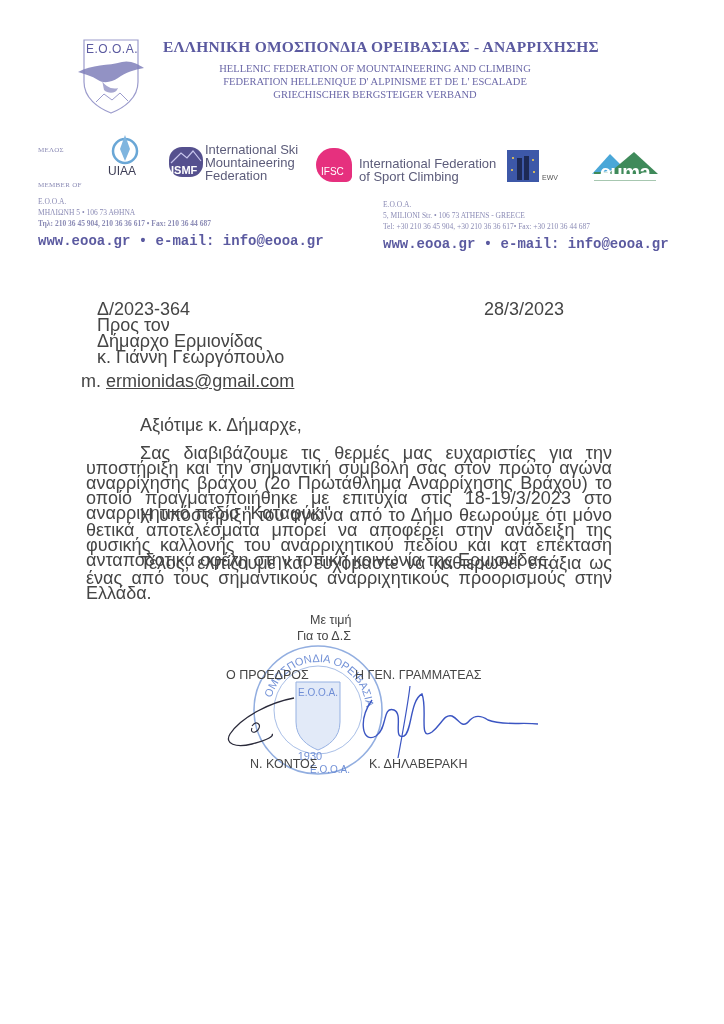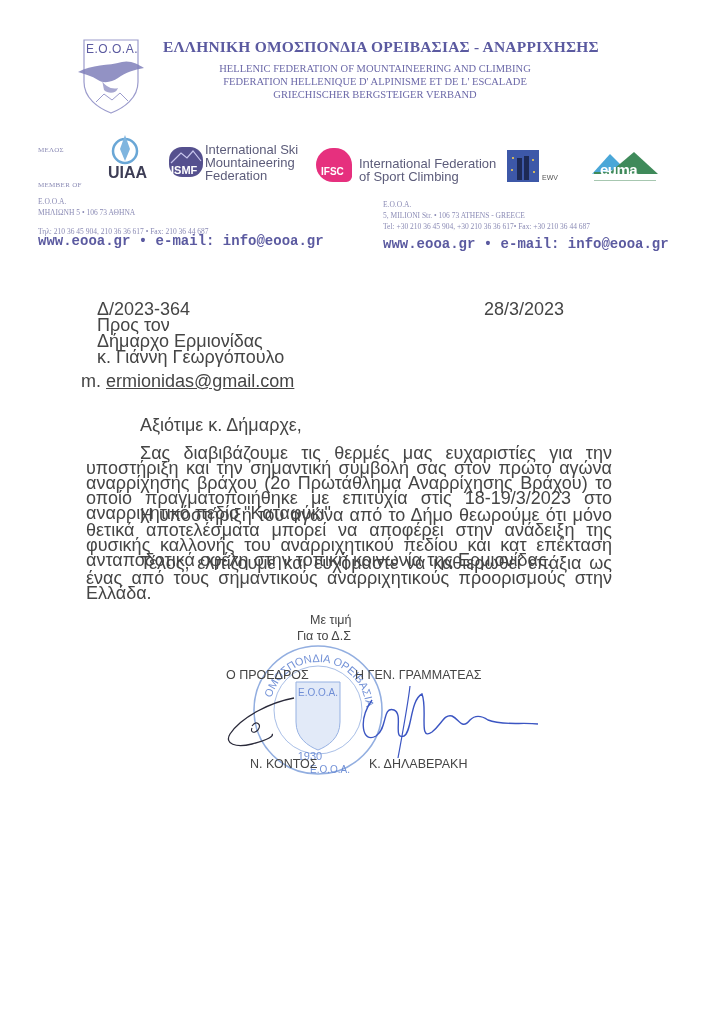--- a/index.html
+++ b/index.html
@@ -50,35 +50,35 @@
 <div class="abs sub-line" style="top:88px;">GRIECHISCHER BERGSTEIGER VERBAND</div>
 
 <div class="abs member-lbl" style="top:146px;">ΜΕΛΟΣ</div>
 <div class="abs member-lbl" style="top:165px;margin-top:16px;">MEMBER OF</div>
 
 <div class="abs" style="left:106px;top:133px;width:38px;height:46px;">
   <svg width="38" height="32" viewBox="0 0 38 32">
     <circle cx="19" cy="18" r="12" fill="none" stroke="#6aa7d6" stroke-width="2.5"></circle>
     <path d="M19 2 L24 16 L19 28 L14 16 Z" fill="#7fb5df"></path>
   </svg>
-  <div class="abs" style="left:2px;top:31px;font-size:16px;font-weight:bold;color:#3d3d55;">UIAA</div>
+  <div class="abs" style="left:2px;top:31px;font-size:12px;font-weight:normal;color:#3d3d55;">UIAA</div>
 </div>
 
 <div class="abs" style="left:169px;top:147px;width:34px;height:30px;background:#55508e;border-radius:13px;">
   <svg width="34" height="18" viewBox="0 0 34 18">
     <path d="M2 16 L12 6 L18 11 L24 4 L32 14" fill="none" stroke="#c9c6ee" stroke-width="1.2"></path>
   </svg>
   <div class="abs" style="left:2px;top:17px;font-size:11px;font-weight:bold;color:#fff;">ISMF</div>
 </div>
 <div class="abs logo-txt" style="left:205px;top:144px;">International Ski</div>
 <div class="abs logo-txt" style="left:205px;top:157px;">Mountaineering</div>
 <div class="abs logo-txt" style="left:205px;top:170px;">Federation</div>
 
 <div class="abs" style="left:316px;top:148px;width:36px;height:34px;border-radius:18px 18px 6px 18px;background:#e6307e;">
-  <div class="abs" style="left:5px;top:18px;font-size:10px;font-weight:bold;color:#fff;">IFSC</div>
+  <div class="abs" style="left:5px;top:18px;font-size:10px;font-weight:normal;color:#fff;">IFSC</div>
 </div>
 <div class="abs logo-txt" style="left:359px;top:158px;">International Federation</div>
 <div class="abs logo-txt" style="left:359px;top:171px;">of Sport Climbing</div>
 
 <div class="abs" style="left:507px;top:150px;width:32px;height:32px;background:#3d58a8;">
   <svg width="32" height="32" viewBox="0 0 32 32">
     <rect x="10" y="8" width="5" height="22" fill="#1d2a55"></rect>
     <rect x="17" y="6" width="5" height="24" fill="#1d2a55"></rect>
     <circle cx="6" cy="8" r="1" fill="#ffd54a"></circle>
       <circle cx="26" cy="10" r="1" fill="#ffd54a"></circle>
@@ -88,26 +88,26 @@
 </div>
 <div class="abs" style="left:542px;top:174px;font-size:7px;color:#555;">EWV</div>
 
 <div class="abs" style="left:590px;top:150px;width:70px;height:34px;">
   <svg width="70" height="34" viewBox="0 0 70 34">
     <path d="M2 24 L20 4 L34 18 Z" fill="#4aa7d8"></path>
     <path d="M18 24 L44 2 L68 24 Z" fill="#3f8a5a"></path>
     <rect x="4" y="22" width="62" height="2" fill="#3f8a5a"></rect>
     <rect x="4" y="30" width="62" height="1" fill="#a7c7b0"></rect>
   </svg>
-  <div class="abs" style="left:10px;top:11px;font-size:15px;font-weight:bold;color:#fff;letter-spacing:-0.5px;">euma</div>
+  <div class="abs" style="left:10px;top:11px;font-size:20px;font-weight:bold;color:#fff;letter-spacing:-0.5px;">euma</div>
 </div>
 
 <div class="abs addr" style="left:38px;top:196px;">Ε.Ο.Ο.Α.</div>
 <div class="abs addr" style="left:38px;top:207px;">ΜΗΛΙΩΝΗ 5 • 106 73 ΑΘΗΝΑ</div>
-<div class="abs addr" style="left:38px;top:226px;">Τηλ: 210 36 45 904, 210 36 36 617 • Fax: 210 36 44 687</div>
+<div class="abs addr" style="left:38px;top:218px;font-weight:bold;">Τηλ: 210 36 45 904, 210 36 36 617 • Fax: 210 36 44 687</div>
 <div class="abs web" style="left:38px;top:233px;">www.eooa.gr  •  e-mail: info@eooa.gr</div>
 
 <div class="abs addr" style="left:383px;top:199px;">E.O.O.A.</div>
 <div class="abs addr" style="left:383px;top:210px;">5, MILIONI Str. • 106 73 ATHENS - GREECE</div>
 <div class="abs addr" style="left:383px;top:221px;">Tel: +30 210 36 45 904, +30 210 36 36 617• Fax: +30 210 36 44 687</div>
 <div class="abs web" style="left:383px;top:236px;">www.eooa.gr  •  e-mail: info@eooa.gr</div>
 
 <div class="abs body-text" style="left:97px;top:302px;">Δ/2023-364</div>
 <div class="abs body-text" style="left:484px;top:302px;">28/3/2023</div>
 <div class="abs body-text" style="left:97px;top:318px;">Προς τον</div>

